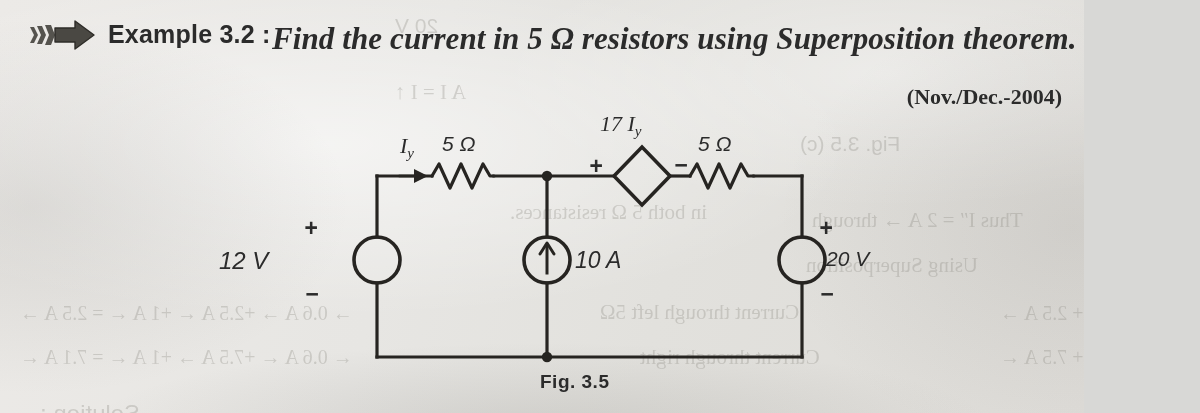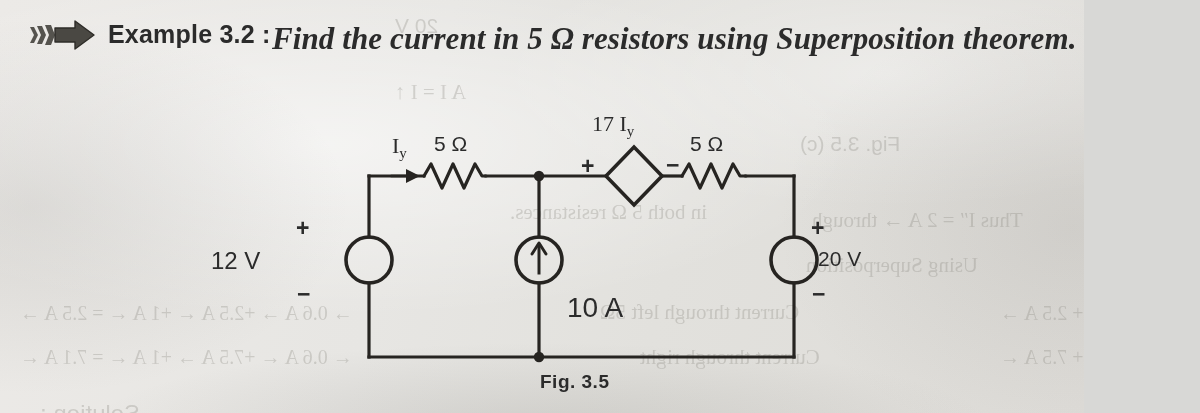--- a/index.html
+++ b/index.html
@@ -70,24 +70,25 @@
     top: 84px;
     font-family: "Liberation Serif", serif;
     font-weight: bold;
     font-size: 22px;
     white-space: nowrap;
   }
 
   
   .circuit {
     position: absolute;
-    left: 314px;
+    left: 322px;
     top: 120px;
     width: 560px;
     height: 255px;
+    font-style: italic;
   }
   .fig-cap {
     position: absolute;
     left: 540px;
     top: 371px;
     font-size: 19px;
     font-weight: bold;
     letter-spacing: 0.5px;
   }
 
@@ -137,20 +138,21 @@
         <path d="M17 7 L23 7 L27 17 L23 27 L17 27 L21 17 Z"></path>
       </g>
       <path d="M27 10 L47 10 L47 3 L66 17 L47 31 L47 24 L27 24 Z" fill="#4a4843" stroke="#2e2c28" stroke-width="1.4" stroke-linejoin="round"></path>
     </svg>
   </div>
 
   <div class="ex-head">Example 3.2 :</div>
 
   <div class="ex-body">Find the current in 5 Ω resistors using Superposition theorem.</div>
 
+  <div class="exam-ref">(Nov./Dec.-2004)</div>
 
   <div class="circuit">
     <svg width="560" height="255" viewBox="0 0 560 255">
       <g fill="none" stroke="#262421" stroke-width="3.2" stroke-linecap="square">
 
         <path d="M55 56 L110 56"></path>
         <path d="M172 56 L225 56"></path>
         <path d="M225 56 L292 56"></path>
         <path d="M348 56 L368 56"></path>
         <path d="M432 56 L480 56"></path>
@@ -201,21 +203,21 @@
       <span>17 I</span><sub style="font-size:15px;">y</sub>
     </div>
 
     <div style="position:absolute;left:267px;top:33px;font-size:23px;font-weight:bold;">+</div>
     <div style="position:absolute;left:352px;top:32px;font-size:23px;font-weight:bold;">−</div>
 
     <div style="position:absolute;left:-18px;top:95px;font-size:23px;font-weight:bold;">+</div>
     <div style="position:absolute;left:-17px;top:161px;font-size:23px;font-weight:bold;">−</div>
     <div style="position:absolute;left:-103px;top:127px;font-size:24px;">12 V</div>
 
-    <div style="position:absolute;left:253px;top:127px;font-size:28px;margin-top:45px;">10 A</div>
+    <div style="position:absolute;left:253px;top:127px;font-size:23px;">10 A</div>
 
     <div style="position:absolute;left:497px;top:95px;font-size:23px;font-weight:bold;">+</div>
     <div style="position:absolute;left:498px;top:161px;font-size:23px;font-weight:bold;">−</div>
     <div style="position:absolute;left:504px;top:127px;font-size:21px;">20 V</div>
   </div>
 
   <div class="fig-cap">Fig. 3.5</div>
 
 </div>
 

